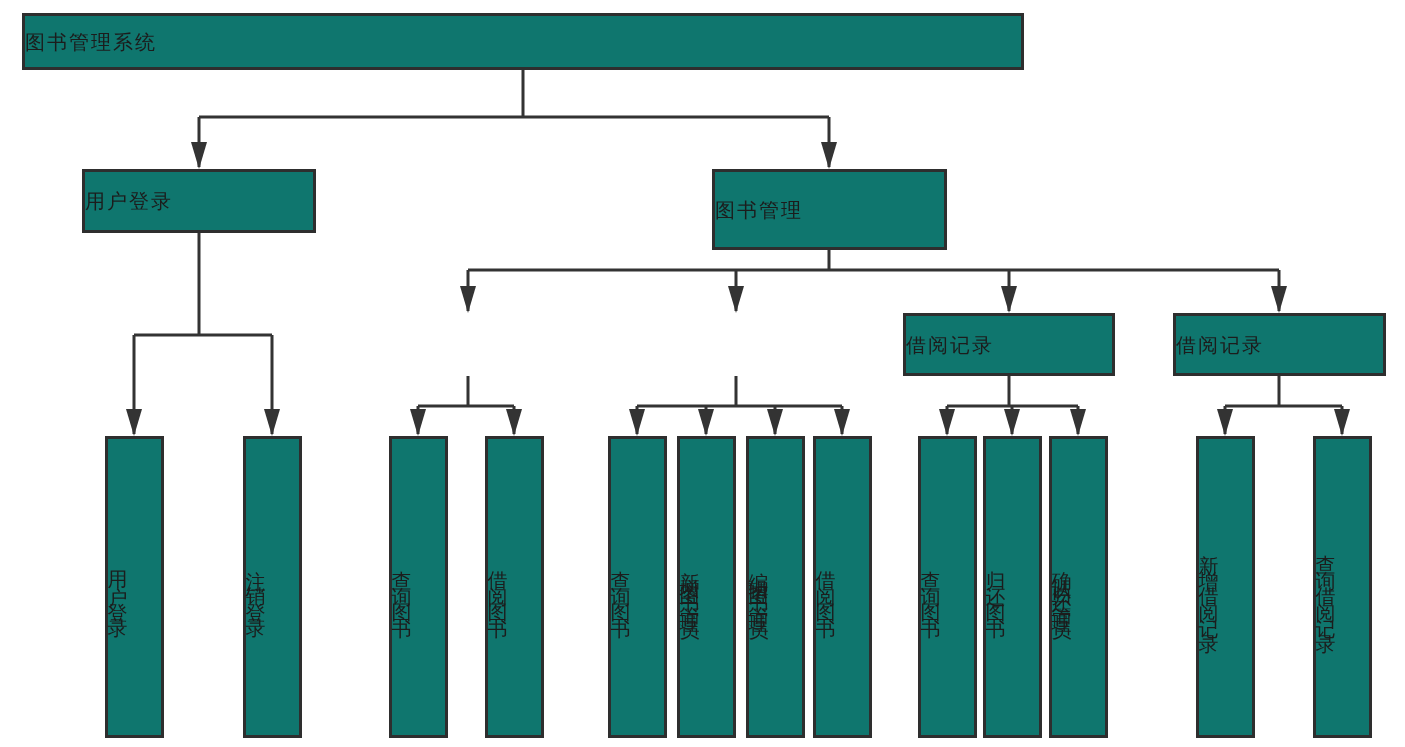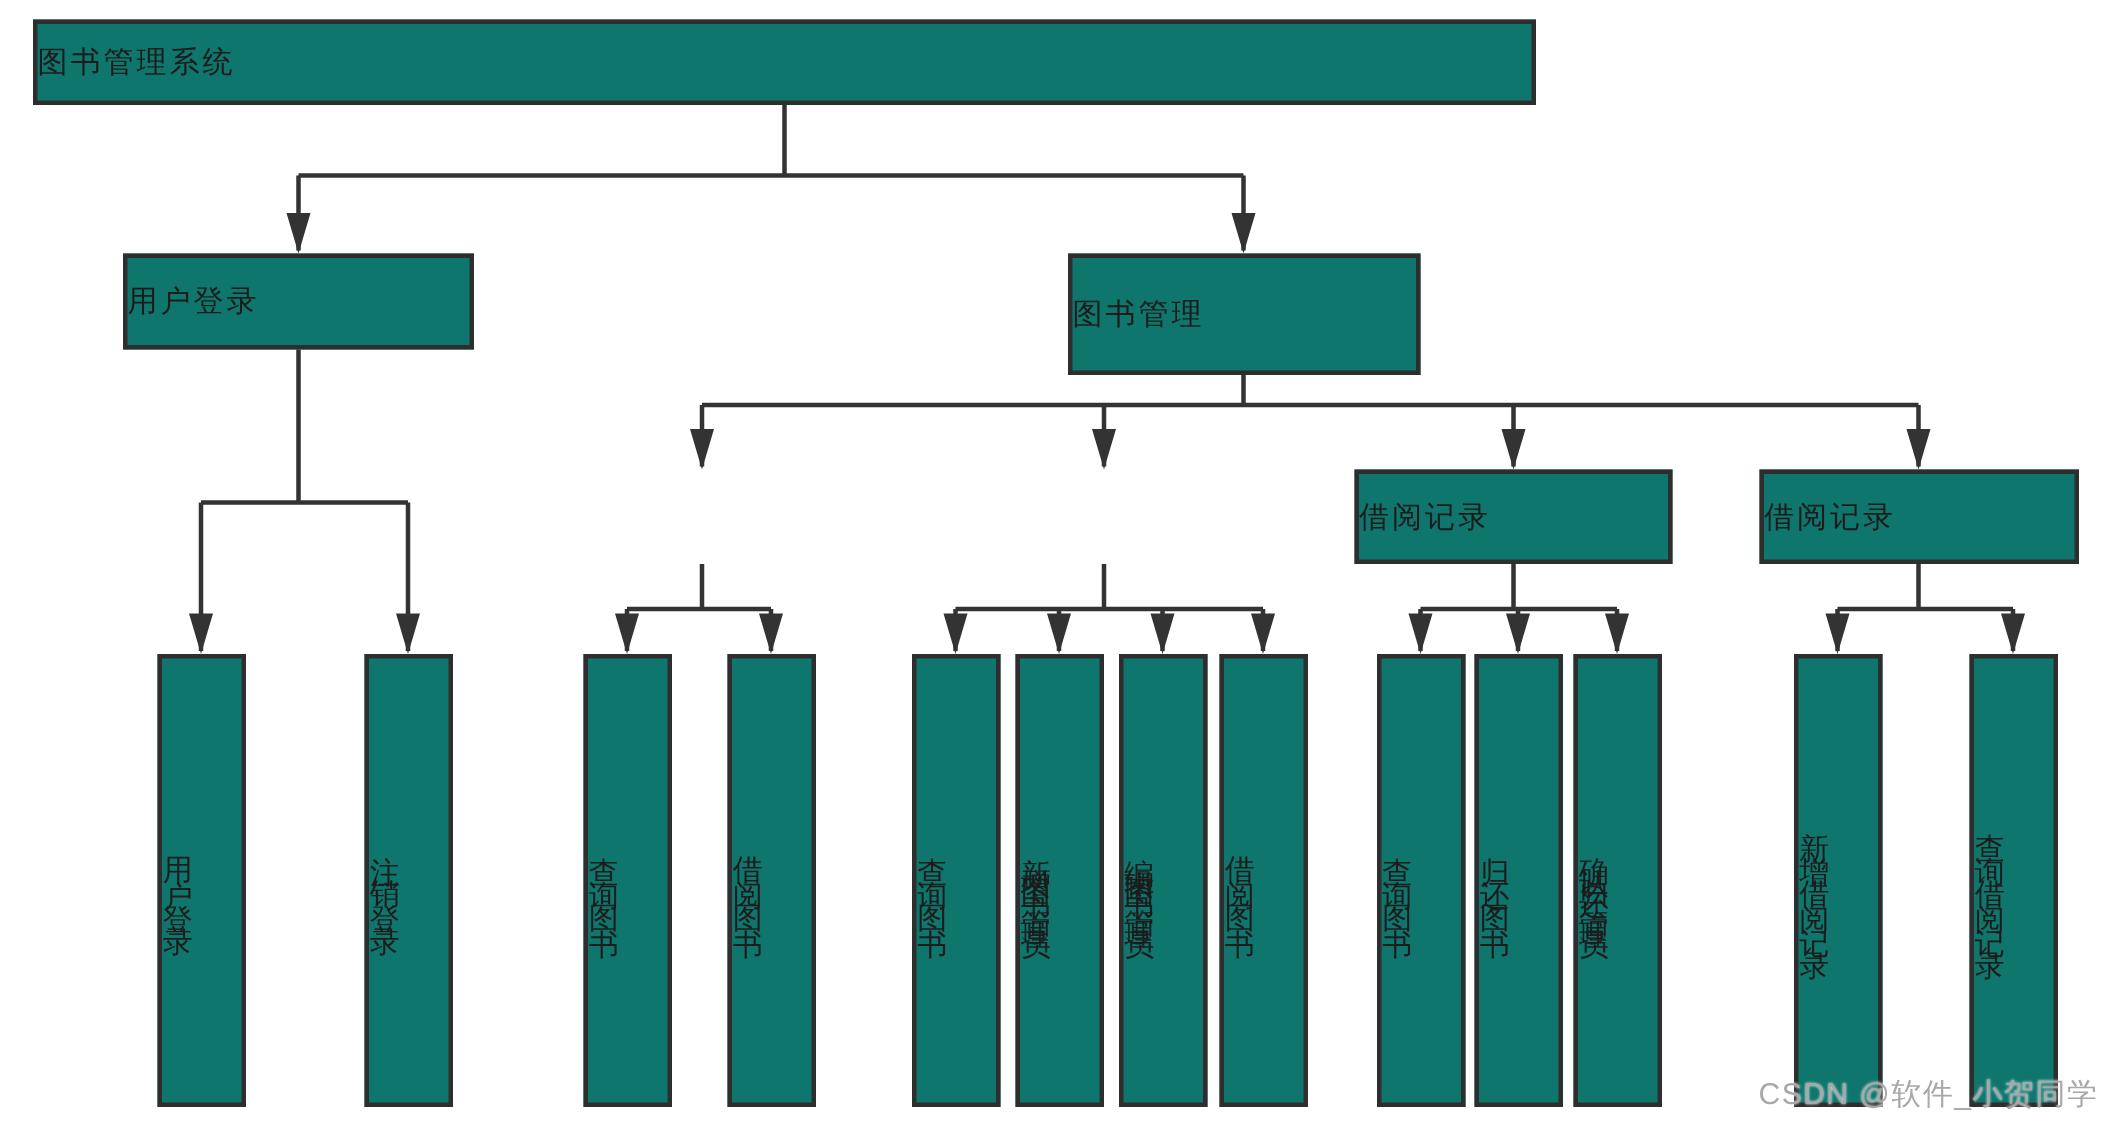--- a/index.html
+++ b/index.html
@@ -161,15 +161,14 @@
     <span class="vlbl long">确认归还（管理员）</span>
   </div>
 
   <div class="box leaf" style="left:1196px">
     <span class="vlbl">新增借阅记录</span>
   </div>
   <div class="box leaf" style="left:1313px">
     <span class="vlbl">查询借阅记录</span>
   </div>
 
-  <div id="watermark">CSDN @软件_小贺同学</div>
 
 </div>
 
 </body></html>

